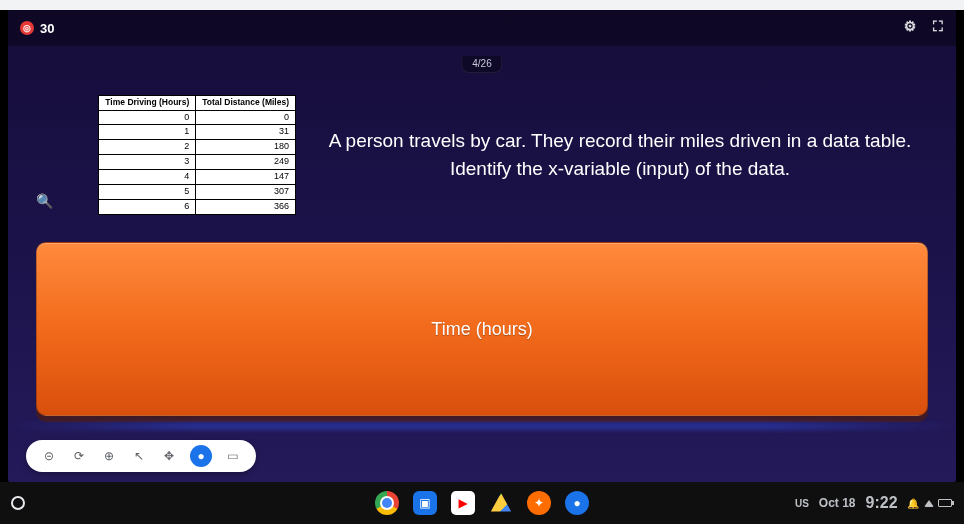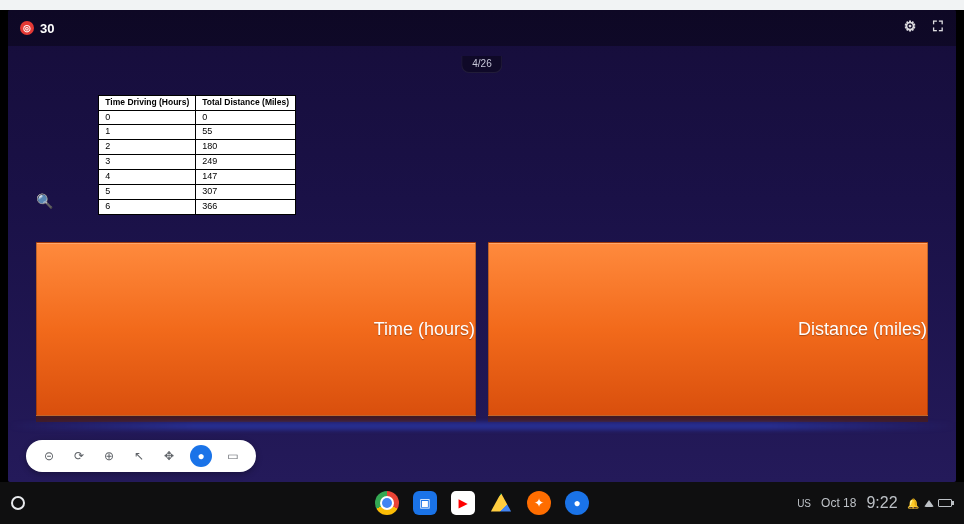--- a/index.html
+++ b/index.html
@@ -99,21 +99,21 @@
   table.data-table {
     background: #fff;
     border-collapse: collapse;
     font-size: 9px;
     color: #000;
     margin-left: auto;
   }
   table.data-table th, table.data-table td {
     border: 1px solid #000;
     padding: 2px 6px;
-    text-align: left;
+    text-align: right;
     min-width: 54px;
     line-height: 1.1;
   }
   table.data-table th {
     font-weight: 700;
     font-size: 8.5px;
   }
 
   .question-text {
     flex: 1;
@@ -127,24 +127,24 @@
   
   .answers {
     position: absolute;
     top: 232px; left: 28px; right: 28px;
     bottom: 66px;
     display: flex;
     gap: 12px;
   }
   .answer {
     flex: 1;
-    border-radius: 0;
-    display: flex;
-    align-items: center;
-    justify-content: flex-end;
+    border-radius: 10px;
+    display: flex;
+    align-items: center;
+    justify-content: center;
     color: #fff;
     font-size: 18px;
     cursor: pointer;
     background: linear-gradient(180deg, #ff8a3d 0%, #f26a1b 50%, #d94f0d 100%);
     border: 1px solid rgba(0,0,0,0.25);
     box-shadow: 0 6px 0 rgba(90,30,0,0.55), inset 0 1px 0 rgba(255,255,255,0.25);
     text-shadow: 0 1px 1px rgba(0,0,0,0.3);
   }
 
   
@@ -219,20 +219,21 @@
     border-radius: 0;
   }
   .ic-orange { background:#ff6d00; color:#fff; }
   .ic-blue { background:#1a73e8; color:#fff; }
 
   .shelf-right {
     margin-left: auto;
     display: flex; align-items: center; gap: 10px;
     padding-right: 12px;
     color: #bdc1c6;
+    font-weight: bold;
   }
   .shelf-right .lang { font-size: 10px; }
   .shelf-right .date { font-size: 12px; }
   .shelf-right .time { font-size: 16px; }
   .status-icons { display:flex; gap:4px; font-size:10px; align-items:center;}
   .batt { display:inline-block; width:14px; height:8px; border:1px solid #bdc1c6; border-radius:1px; position:relative;}
   .batt::after{content:""; position:absolute; right:-3px; top:1px; width:2px; height:4px; background:#bdc1c6;}
   .wifi { width:0;height:0; border-left:5px solid transparent;border-right:5px solid transparent;border-bottom:7px solid #bdc1c6; border-radius:2px;}
 
   .glow-strip {
@@ -276,21 +277,21 @@
               <th>Total Distance (Miles)</th>
             </tr>
           </thead>
           <tbody>
             <tr>
                 <td>0</td>
                 <td>0</td>
               </tr>
             <tr>
                 <td>1</td>
-                <td>55</td>
+                <td>31</td>
               </tr>
             <tr>
                 <td>2</td>
                 <td>180</td>
               </tr>
             <tr>
                 <td>3</td>
                 <td>249</td>
               </tr>
             <tr>
@@ -301,28 +302,26 @@
                 <td>5</td>
                 <td>307</td>
               </tr>
             <tr>
                 <td>6</td>
                 <td>366</td>
               </tr>
           </tbody>
         </table>
       </div>
+      <div class="question-text">A person travels by car. They record their miles driven in a data table. Identify the x-variable (input) of the data.</div>
     </div>
 
     <div class="answers">
       <div class="answer">
         <span>Time (hours)</span>
-      </div>
-      <div class="answer">
-        <span>Distance (miles)</span>
       </div>
     </div>
 
     <div class="glow-strip"></div>
 
     <div class="tool-pill">
       <span class="tool">⊝</span>
       <span class="tool">⟳</span>
       <span class="tool">⊕</span>
       <span class="tool">↖</span>

